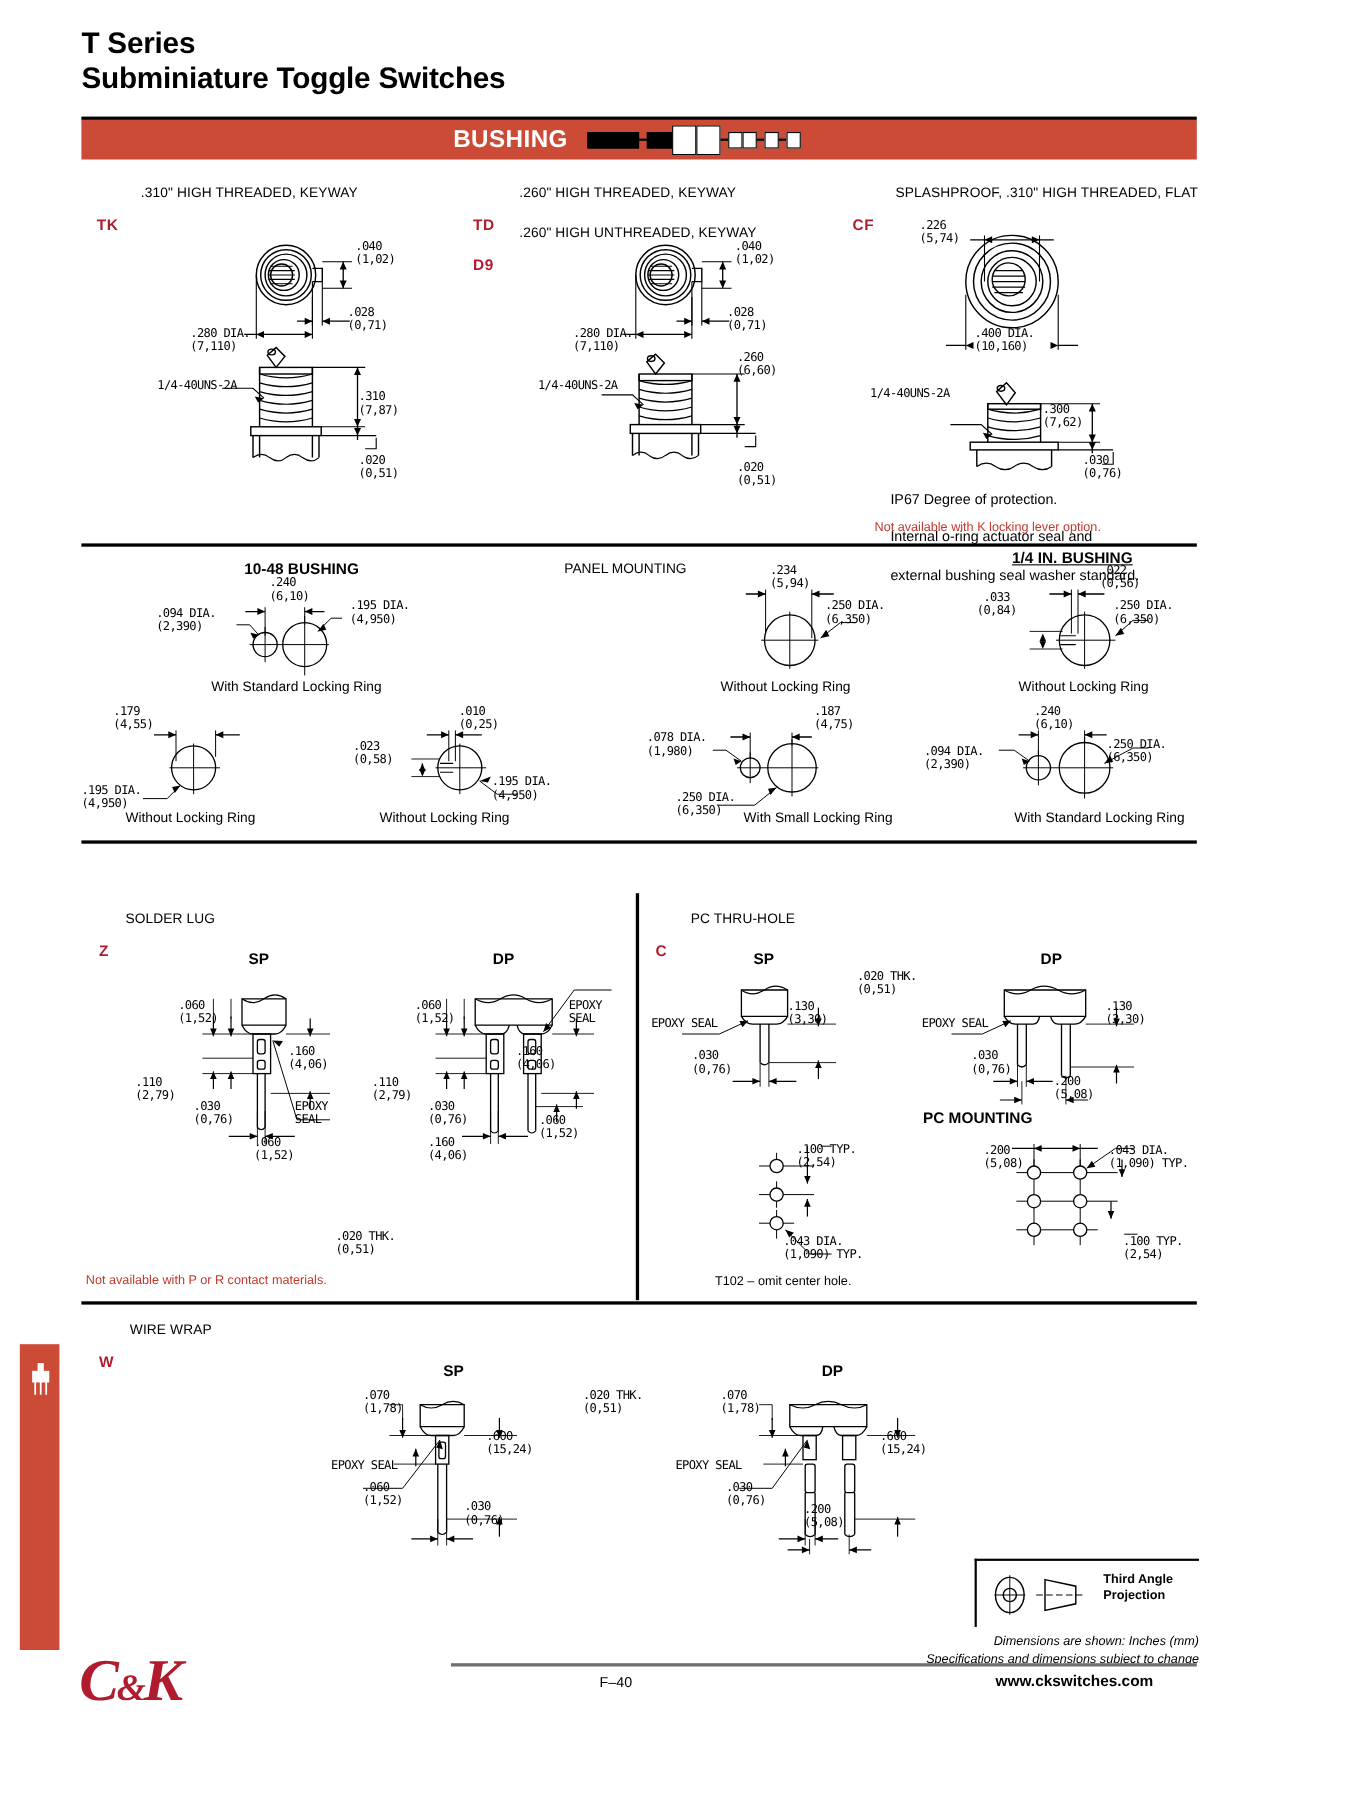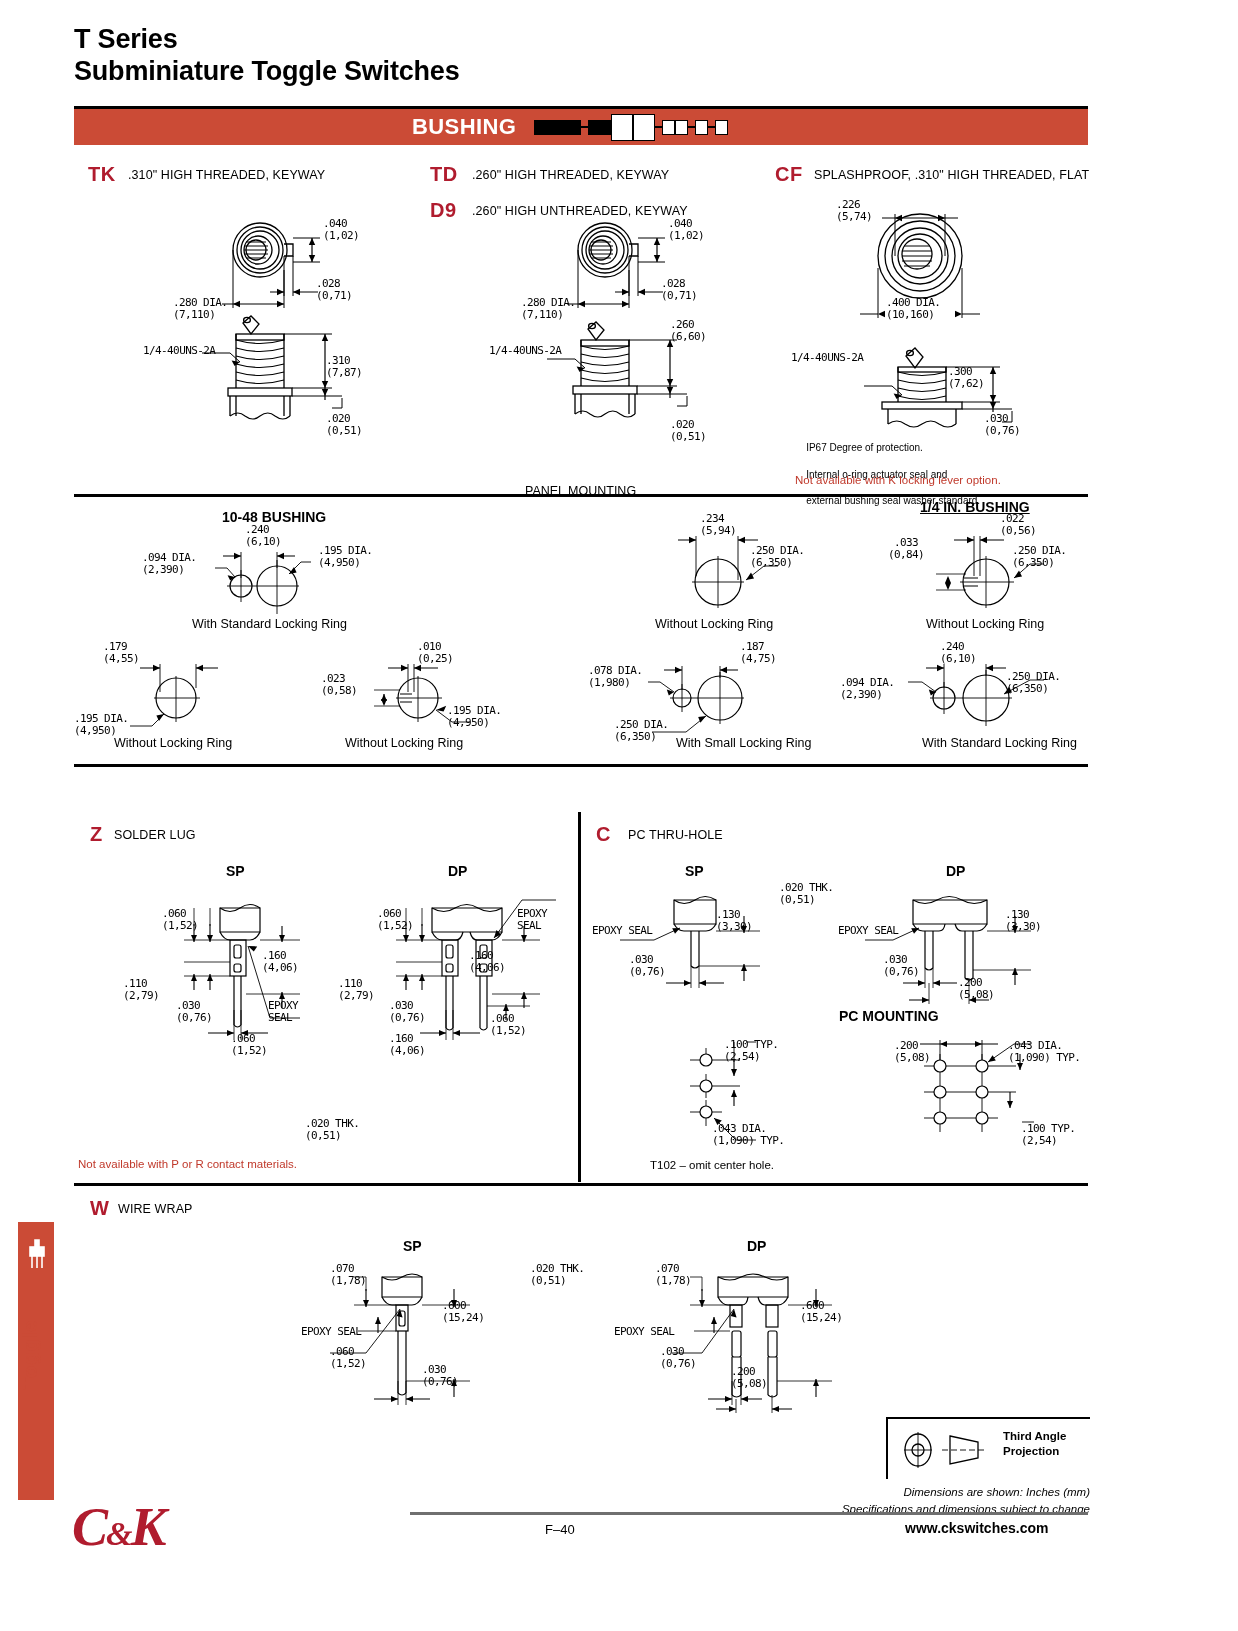--- a/index.html
+++ b/index.html
@@ -30,28 +30,28 @@
   .code-key .blk { background:#000; border:1.5px solid #000; height:15px; }
   .code-key .wht { background:#fff; border:1.5px solid #000; height:15px; }
   .code-key .tall { height:27px; }
   .code-key .dash { width:7px; height:2px; background:#000; }
 
   
   .rule { position:absolute; background:#000; }
 
   
   .lbl { position:absolute; white-space:pre; }
-  .code-letter { font-size:20px; font-weight:bold; color:#b01c2e; letter-spacing:0.5px; }
+  .code-letter { font-size:14px; font-weight:bold; color:#b01c2e; letter-spacing:0.5px;margin-top:33px; }
   .code-desc { font-size:12.5px; letter-spacing:0.1px; }
   .dim { font-family:"DejaVu Sans Mono", monospace; font-size:11px; line-height:1.12; letter-spacing:-0.6px; }
   .cap { font-size:14px; font-weight:bold; }
   .capn { font-size:12.5px; }
   .note-red { font-size:11.5px; color:#c0392b; }
   .note-blk { font-size:11.5px; color:#000; }
-  .ip-note { font-size:10px; line-height:1.32; }
+  .ip-note { font-size:13px; line-height:1.32; }
 
   
   .side-tab { position:absolute; left:18px; top:1222px; width:36px; height:278px; background:#cb4b36; }
   .side-tab-letter {
     position:absolute; left:0; width:36px; top:110px; text-align:center;
     color:#fff; font-size:22px; font-weight:bold;
   }
   .side-vert {
     position:absolute; left:18px; top:1390px; width:200px;
     transform:rotate(-90deg); transform-origin:0 0;
@@ -282,21 +282,21 @@
   <div class="lbl ip-note" style="left:795px; top:428px;">
     <span>IP67 Degree of protection.</span><br>
     <span>Internal o-ring actuator seal and</span><br>
     <span>external bushing seal washer standard.</span>
   </div>
   <div class="lbl note-red" style="left:795px; top:474px;">Not available with K locking lever option.</div>
 
   <div class="rule" style="left:74px; top:494px; width:1014px; height:3px;"></div>
 
   <div class="lbl cap" style="left:222px; top:509px;">10-48 BUSHING</div>
-  <div class="lbl capn" style="left:513px; top:484px;margin-left:12px;">PANEL MOUNTING</div>
+  <div class="lbl capn" style="left:513px; top:510px;">PANEL MOUNTING</div>
   <div class="lbl cap" style="left:920px; top:499px;text-decoration:underline;">1/4 IN. BUSHING</div>
 
   <div class="dwg" style="left:215px; top:530px;">
     <svg width="140" height="90" viewBox="0 0 140 90">
       <g fill="none" stroke="#000" stroke-width="1.2">
         <circle cx="26" cy="56" r="11"></circle>
         <circle cx="62" cy="56" r="20"></circle>
         <path d="M12 56 L84 56 M26 40 L26 72 M62 30 L62 84" stroke-width="0.9"></path>
         <path d="M26 22 L26 48 M62 22 L62 38" stroke-width="0.9"></path>
         <path d="M8 26 L26 26 M62 26 L80 26" stroke-width="1.2"></path>

